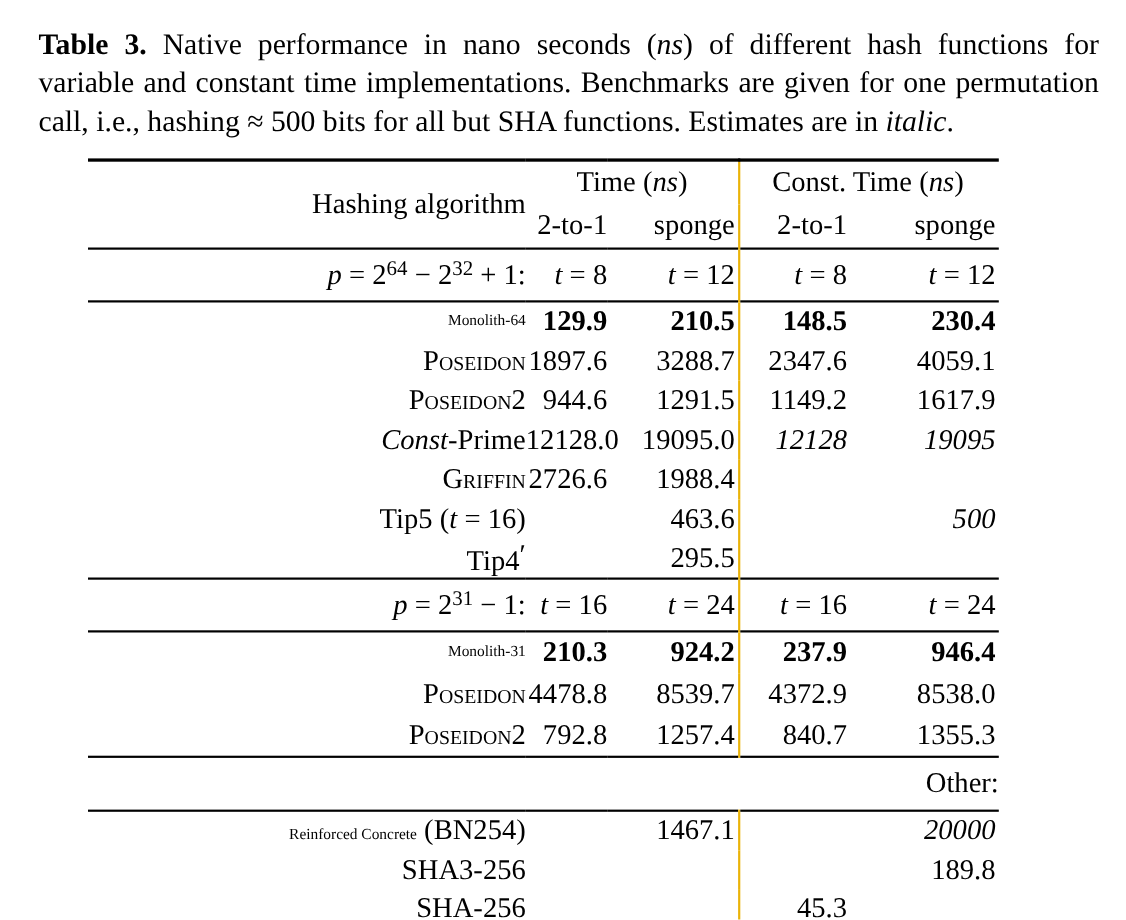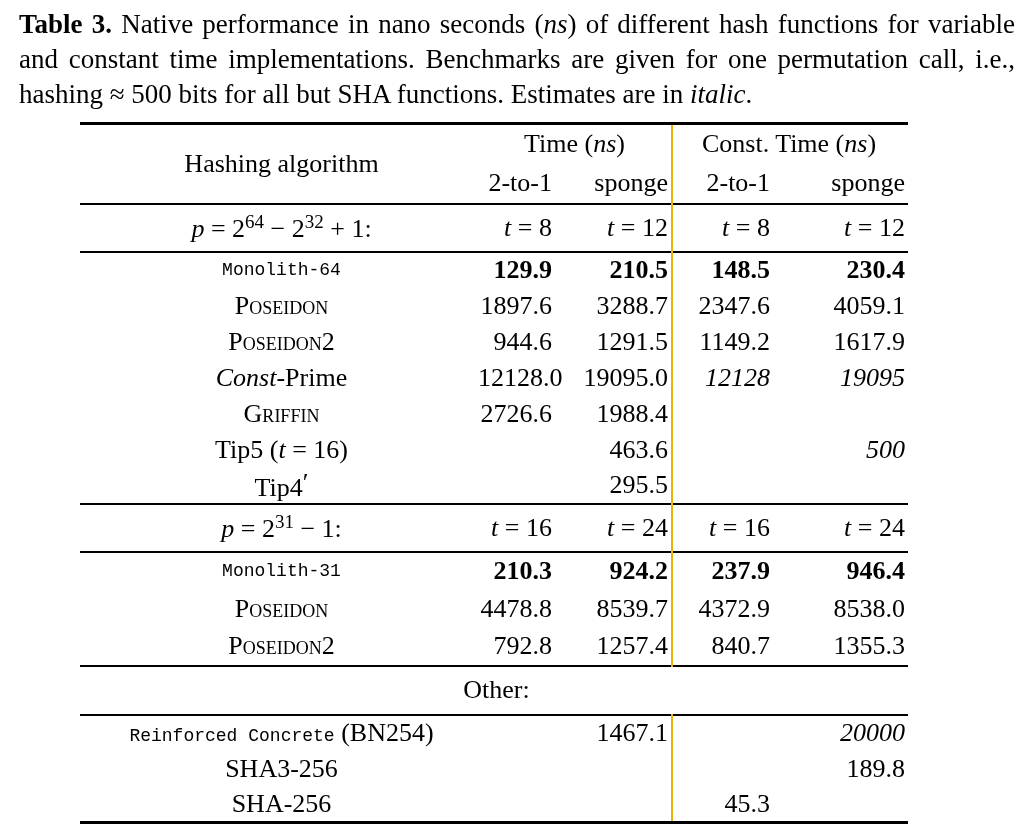--- a/index.html
+++ b/index.html
@@ -2,50 +2,50 @@
 <html><head>
 <meta charset="utf-8">
 <style>
   html,body { margin:0; padding:0; }
   body {
     width:1024px; height:836px; background:#ffffff; color:#000;
     font-family:"Liberation Serif","DejaVu Serif",serif;
     overflow:hidden;
   }
   .caption {
-    margin:0; padding:7px 9px 0 19px;
+    margin:16px; padding:7px 9px 0 19px;
     font-size:27px; line-height:35px;
     text-align:justify;
   }
   .bcap { font-weight:bold; }
   .itl { font-style:italic; }
 
   table.bench {
     border-collapse:collapse; table-layout:fixed;
     margin:10px 0 0 80px; width:828px;
     font-size:26px;
     border-top:3px solid #000; border-bottom:3px solid #000;
   }
   td { padding:0; vertical-align:middle; white-space:nowrap; overflow:visible; }
-  td.lbl { text-align:center; padding-left:5px; }
+  td.lbl { text-align:right; padding-left:5px; }
   td.r { text-align:right; }
   td.ctr { text-align:center; }
   .vline { border-right:2px solid #eab308;margin-top:43px; }
   .pr { padding-right:3px; }
   tr.rb { border-bottom:2px solid #000; }
   tr.h  { height:40px; }
   tr.p  { height:48px; }
   tr.d  { height:36px; }
   tr.d2 { height:38px; }
   tr.oth{ height:49px;margin-top:18px; }
   tr.d3 { height:36px; }
   .b { font-weight:bold; }
   .est { font-style:italic; }
   .sc { font-variant:small-caps; }
-  .mono { font-family:Liberation Mono, monospace; font-size:18px; }
+  .mono { font-family:Liberation Serif, serif; font-size:14px; }
   .sup { font-size:19px; vertical-align:0.45em; }
   .prime { vertical-align:0.2em; }
 </style>
 </head>
 <body>
 
 <p class="caption"><span class="bcap">Table 3.</span><span> Native performance in nano seconds (</span><span class="itl">ns</span><span>) of different hash functions for variable and constant time implementations. Benchmarks are given for one permutation call, i.e., hashing ≈ 500 bits for all but SHA functions. Estimates are in </span><span class="itl">italic</span><span>.</span></p>
 
 <table class="bench">
   <colgroup>

